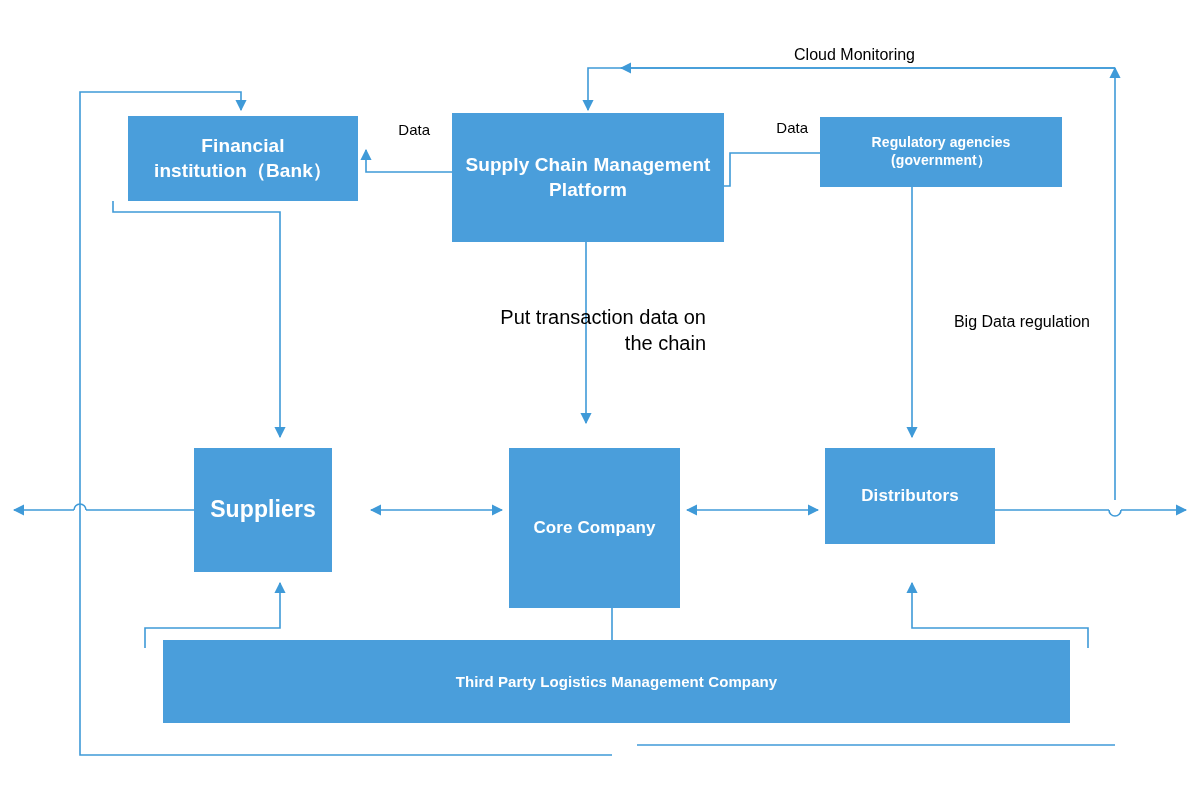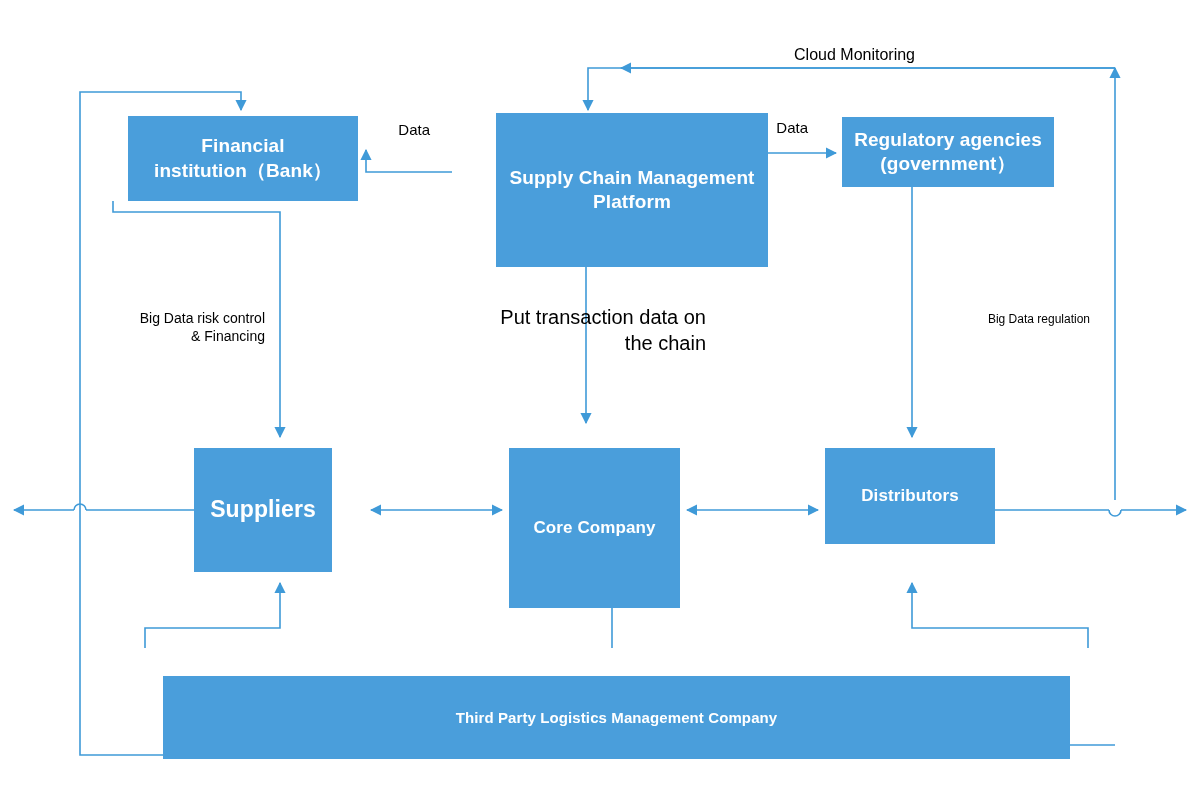--- a/index.html
+++ b/index.html
@@ -126,41 +126,39 @@
       <g>
         <path d="M 637 745 L 1115 745"></path>
       </g>
 
     </g>
   </svg>
 
   <div class="node" style="left: 128px; top: 116px; width: 230px; height: 85px; font-size: 19px; white-space: pre-line;">Financial
 institution（Bank）</div>
 
-  <div class="node" style="left: 452px; top: 113px; width: 272px; height: 154px; font-size: 19px; white-space: pre-line; margin-left: 44px;">Supply Chain  Management
+  <div class="node" style="left: 452px; top: 113px; width: 272px; height: 129px; font-size: 19px; white-space: pre-line;">Supply Chain  Management
 Platform</div>
 
-  <div class="node" style="left: 842px; top: 117px; width: 212px; height: 70px; font-size: 19px; white-space: pre-line;">Regulatory agencies
+  <div class="node" style="left: 820px; top: 117px; width: 242px; height: 70px; font-size: 14px; white-space: pre-line;">Regulatory agencies
 (government）</div>
 
   <div class="node" style="left: 194px; top: 448px; width: 138px; height: 124px; font-size: 23px; white-space: pre-line;">Suppliers</div>
 
   <div class="node" style="left: 509px; top: 448px; width: 171px; height: 160px; font-size: 17px; white-space: pre-line;">Core Company</div>
 
   <div class="node" style="left: 825px; top: 448px; width: 170px; height: 96px; font-size: 17px; white-space: pre-line;">Distributors</div>
 
-  <div class="node" style="left: 163px; top: 676px; width: 907px; height: 83px; font-size: 15px; white-space: pre-line;">Third Party Logistics Management Company</div>
+  <div class="node" style="left: 163px; top: 640px; width: 907px; height: 83px; font-size: 15px; white-space: pre-line;">Third Party Logistics Management Company</div>
 
   <div class="edge-label" style="left: 760px; top: 45px; width: 155px; font-size: 16px; white-space: pre-line;">Cloud Monitoring</div>
 
   <div class="edge-label" style="left: 378px; top: 120px; width: 52px; font-size: 15px; white-space: pre-line;">Data</div>
 
   <div class="edge-label" style="left: 756px; top: 118px; width: 52px; font-size: 15px; white-space: pre-line;">Data</div>
 
   <div class="edge-label" style="left: 466px; top: 283px; width: 240px; font-size: 20px; white-space: pre-line; margin-top: 21px;">Put transaction data on
 the chain</div>
 
-  <div class="edge-label" style="left: 95px; top: 309px; width: 170px; font-size: 14px; white-space: pre-line;">Big Data risk control
-&amp; Financing</div>
 
-  <div class="edge-label" style="left: 938px; top: 312px; width: 152px; font-size: 12px; white-space: pre-line;">Big Data regulation</div>
+  <div class="edge-label" style="left: 938px; top: 312px; width: 152px; font-size: 16px; white-space: pre-line;">Big Data regulation</div>
 
 </div>
 
 </body></html>

